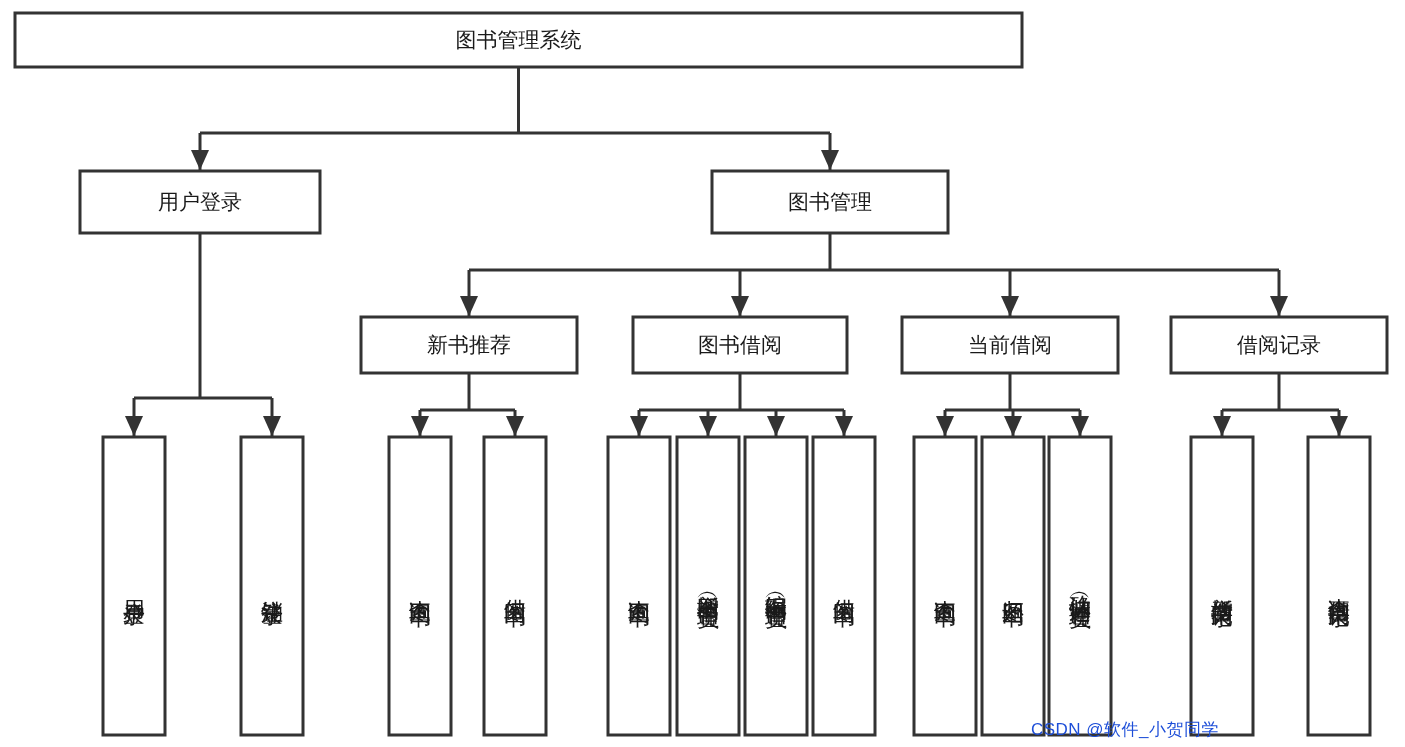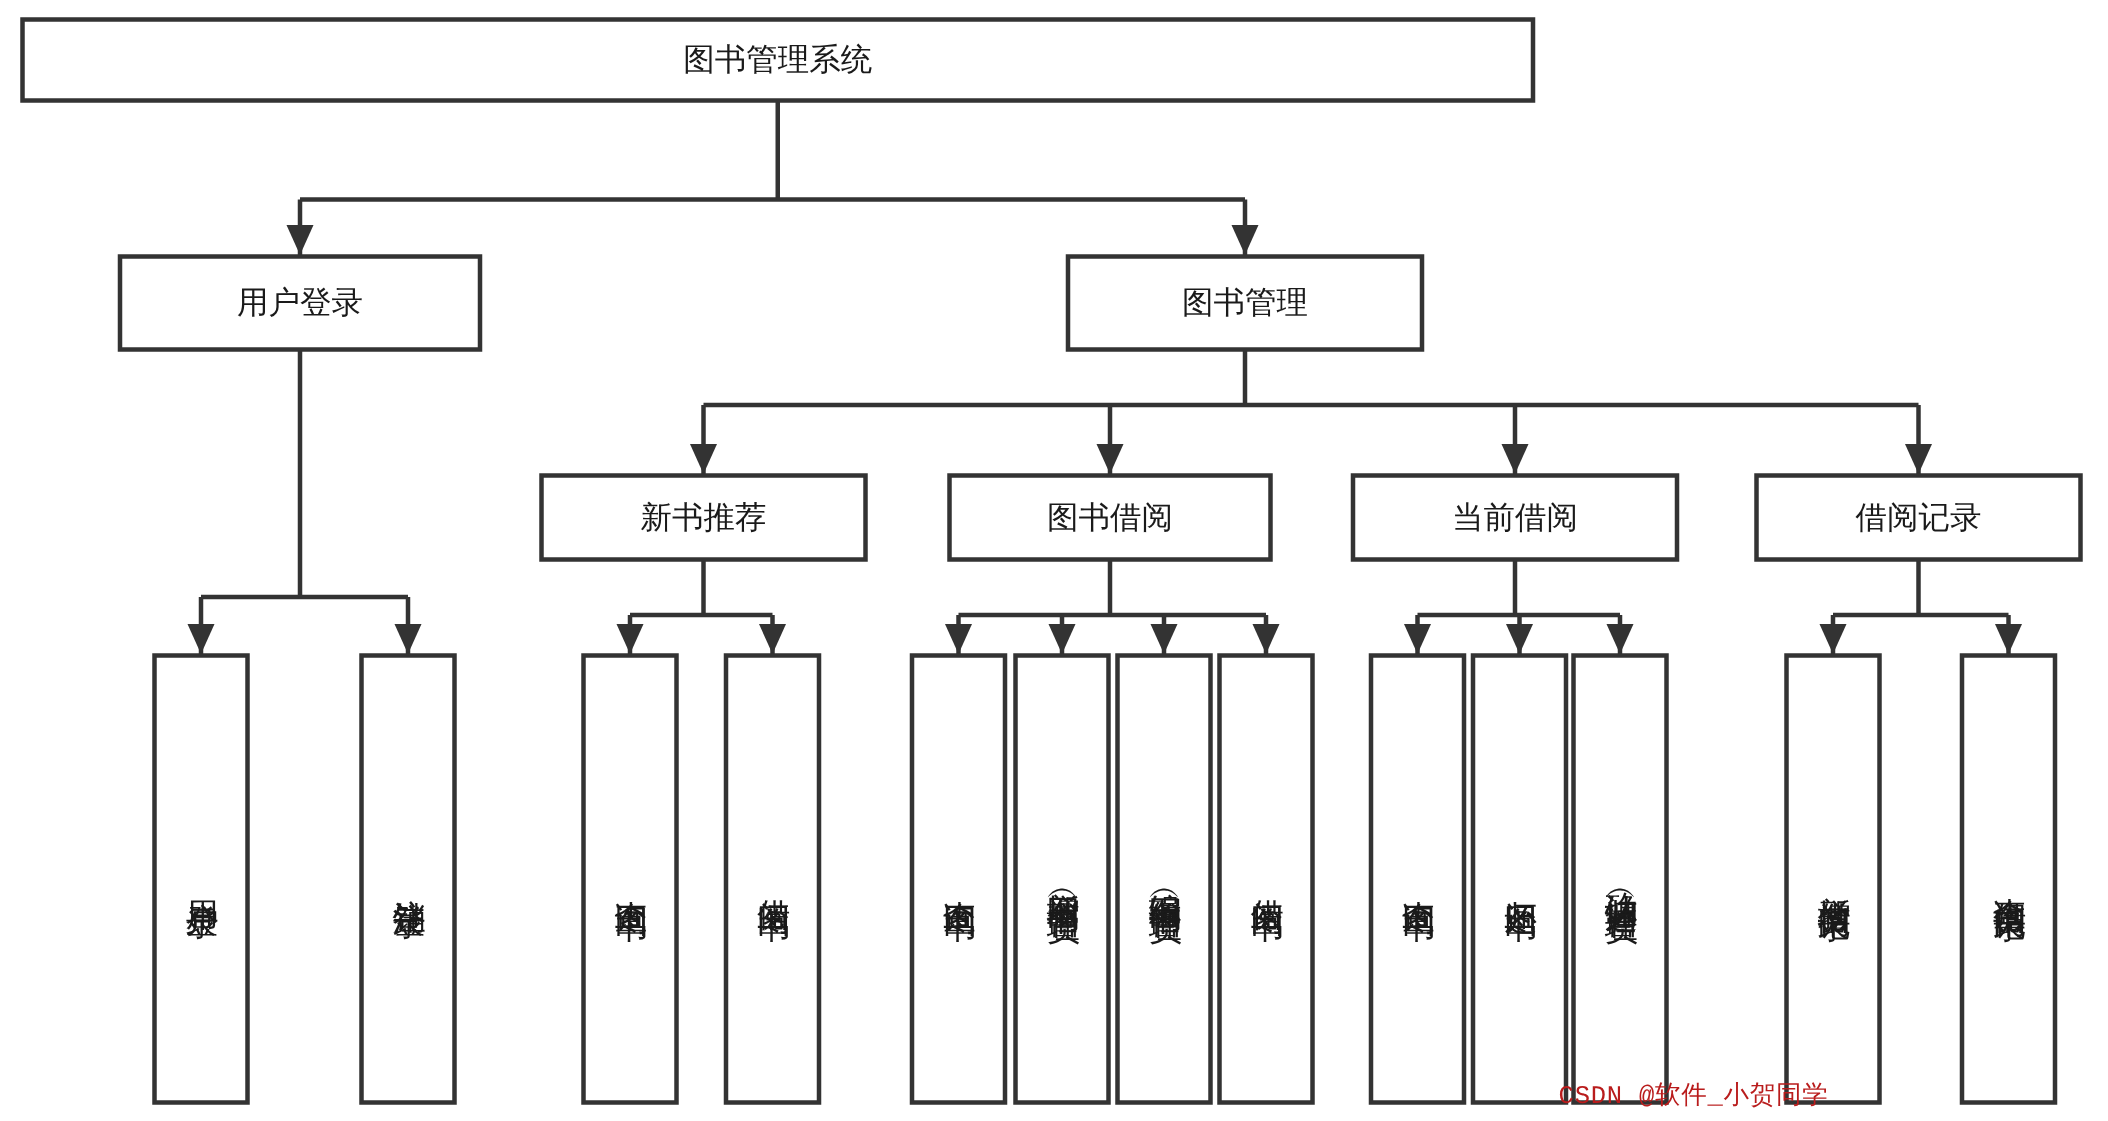--- a/index.html
+++ b/index.html
@@ -62,23 +62,23 @@
     display: flex;
     align-items: center;
     justify-content: center;
     text-align: center;
     pointer-events: none;
   }
   .watermark {
     position: absolute;
     right: 14px;
     bottom: 6px;
-    font-family: Liberation Mono, monospace;
+    font-family: Liberation Sans, sans-serif;
     font-size: 17px;
-    color: #b91c1c;
+    color: #1d4ed8;
     letter-spacing: 0.5px;
     white-space: nowrap;
   }
 </style>
 </head>
 <body>
 
 <div id="diagram-root">
 
   <svg id="flow" viewBox="0 0 1405 747">

